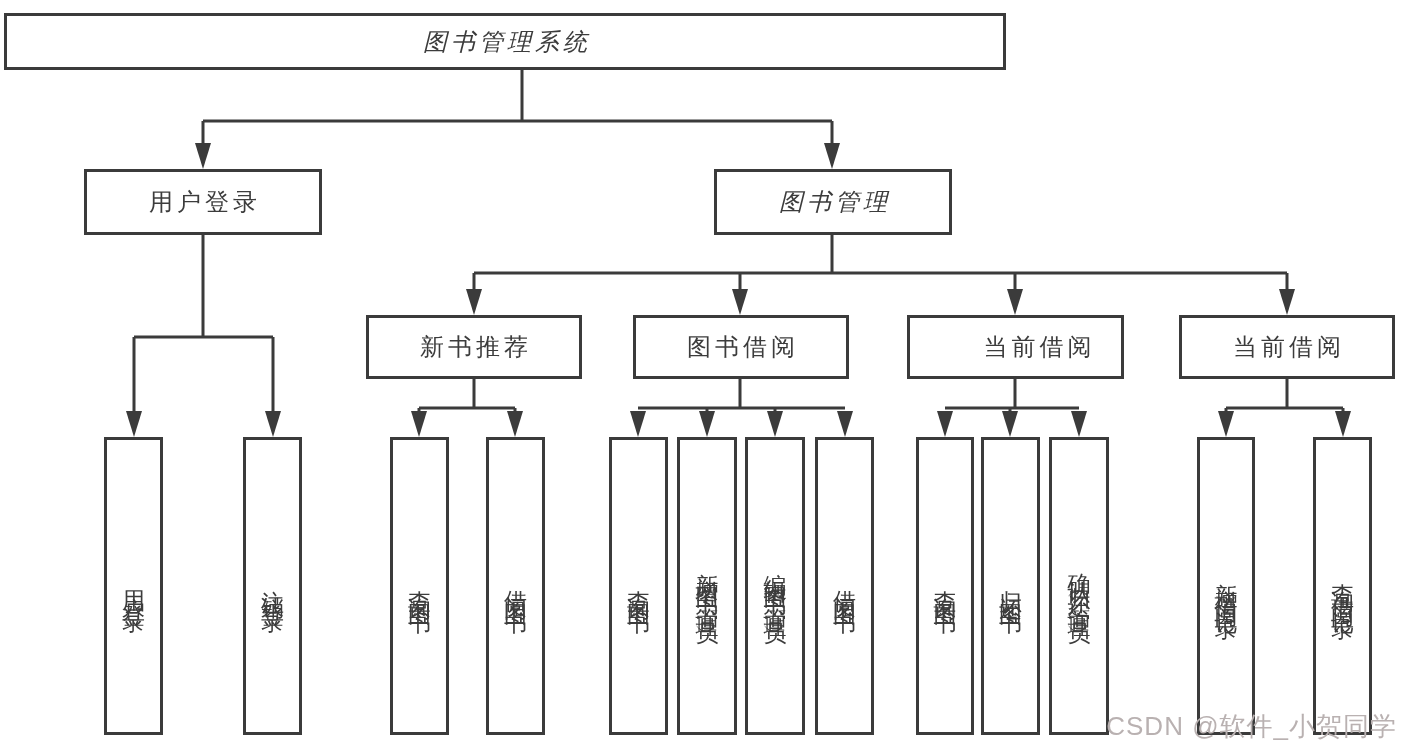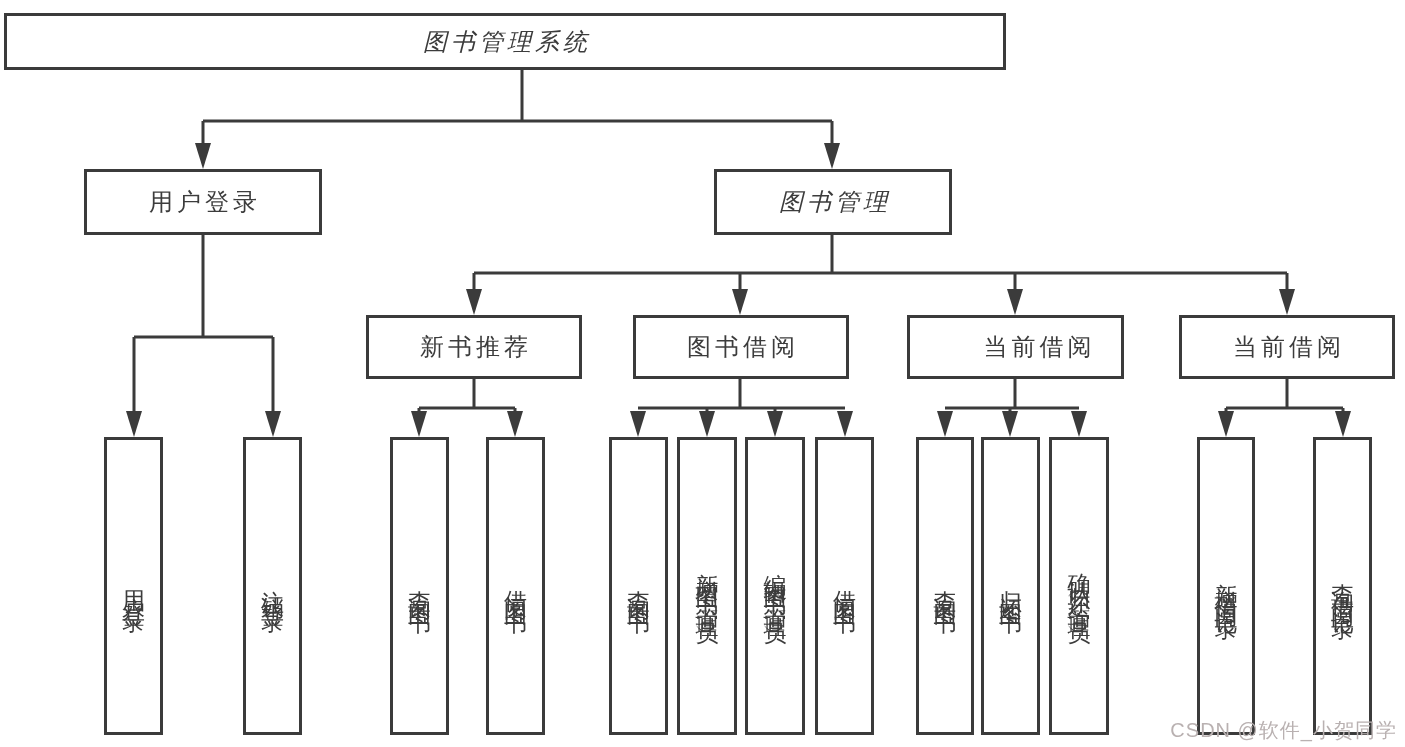--- a/index.html
+++ b/index.html
@@ -54,21 +54,21 @@
     text-orientation: mixed;
     font-size: 23px;
     letter-spacing: 7px;
     line-height: 1;
     white-space: nowrap;
   }
   .watermark {
     position: absolute;
     right: 8px;
     bottom: 3px;
-    font-size: 20px;
+    font-size: 26px;
     letter-spacing: 1px;
     color: var(--watermark, #b9b1b1);
     z-index: 3;
     white-space: nowrap;
   }
 </style>
 </head>
 <body>
 
 <div class="stage" style="--background: #ffffff; --line: #3b3b3b; --text: #3c3c3c; --box-fill: #ffffff; --watermark: #b9b1b1;">

